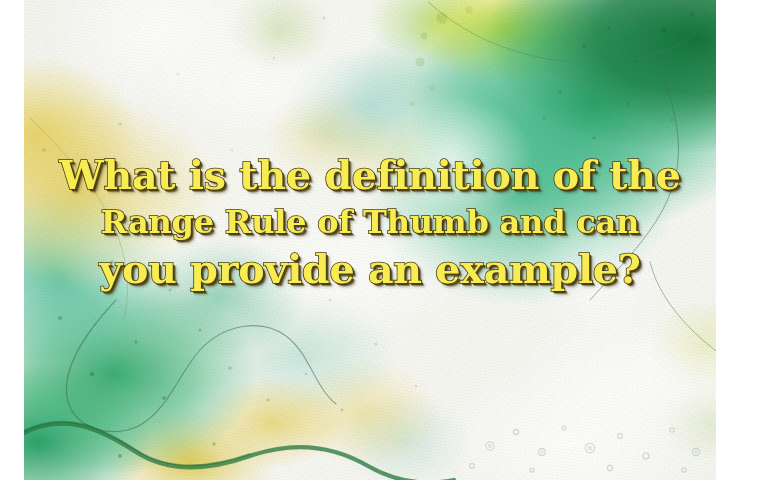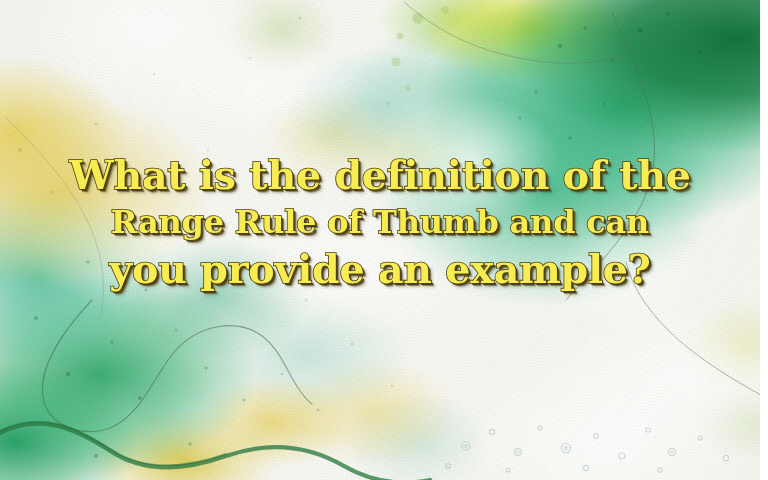--- a/index.html
+++ b/index.html
@@ -1,24 +1,25 @@
 <!DOCTYPE html>
 <html><head>
 <meta charset="utf-8">
 <style>
   html,body{margin:0;padding:0;background:#fff;}
   body{width:768px;height:480px;overflow:hidden;
        font-family:"DejaVu Serif", serif;}
 
   #poster{
     position:relative;
-    width:760px;height:480px;
+    width:692px;height:480px;
     overflow:hidden;
     background:#404040;
     isolation:isolate;
+    margin-left:24px;
   }
 
   
   .wash{position:absolute;pointer-events:none;}
 
   #bg-base{
     inset:0;
     background:
       radial-gradient(ellipse 38% 30% at 97% 8%,  rgba(10,110,50,.95) 0%, rgba(14,120,58,.75) 38%, rgba(30,150,85,.35) 62%, rgba(30,150,85,0) 80%),
       radial-gradient(ellipse 34% 34% at 82% 22%, rgba(24,160,102,.85) 0%, rgba(42,180,125,.5) 45%, rgba(60,190,140,0) 78%),

